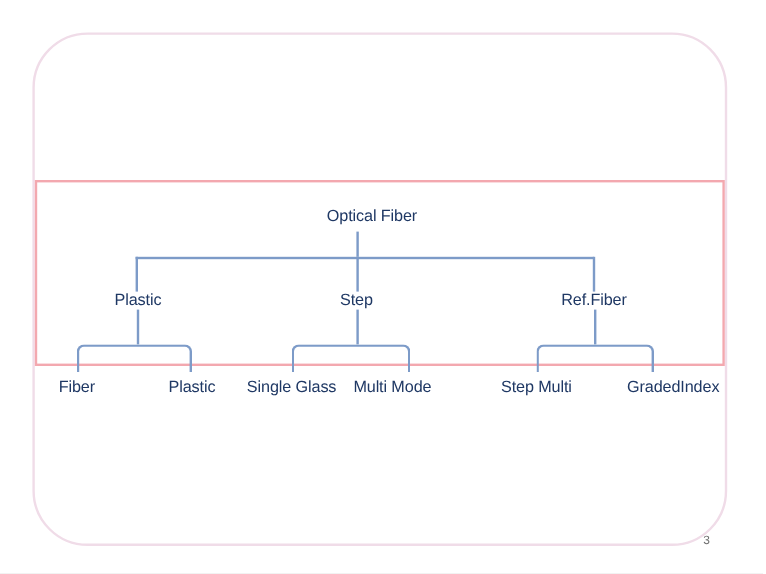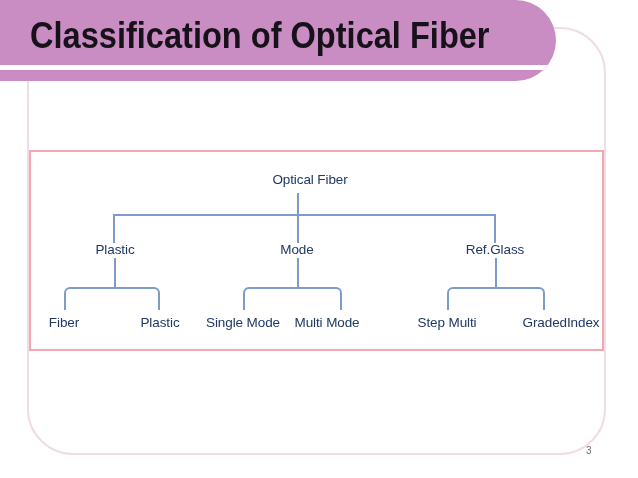--- a/index.html
+++ b/index.html
@@ -43,21 +43,21 @@
     color:#17121a;
     letter-spacing:0;
     white-space:nowrap;
     transform:scaleX(0.88);
     transform-origin:left top;
   }
   
   .diagram{
     position:absolute;
     left:29px;top:150px;
-    width:575px;height:201px;
+    width:575px;height:155px;
     border:2px solid #f3a8af;
     box-sizing:border-box;
     background:#ffffff;
   }
   .node{
     position:absolute;
     transform:translateX(-50%);
     white-space:nowrap;
     font-size:13.5px;
     color:#1f3864;
@@ -90,50 +90,46 @@
     color:#6f6f6f;
   }
 </style>
 </head>
 <body>
 
 <div class="slide">
 
   <div class="frame"></div>
 
-  <div class="banner">
-    <div class="banner-title">Classification of Optical Fiber</div>
-    <div class="banner-line"></div>
-  </div>
 
   <div class="diagram">
 
     <div class="node" style="left:279px;top:20px;">Optical Fiber</div>
     <div class="vline" style="left:266px;top:41px;height:21px;"></div>
 
     <div class="hline" style="left:82px;top:62px;width:382px;"></div>
     <div class="vline" style="left:82px;top:62px;height:29px;"></div>
     <div class="vline" style="left:266px;top:62px;height:29px;"></div>
     <div class="vline" style="left:463px;top:62px;height:29px;"></div>
 
     <div class="node" style="left:84px;top:90px;">Plastic</div>
-    <div class="node" style="left:266px;top:90px;">Mode</div>
-    <div class="node" style="left:464px;top:90px;">Ref.Glass</div>
+    <div class="node" style="left:266px;top:90px;">Step</div>
+    <div class="node" style="left:464px;top:90px;">Ref.Fiber</div>
 
     <div class="vline" style="left:83px;top:106px;height:29px;"></div>
     <div class="vline" style="left:266px;top:106px;height:29px;"></div>
     <div class="vline" style="left:464px;top:106px;height:29px;"></div>
 
     <div class="bracket" style="left:33px;top:135px;width:96px;"></div>
     <div class="bracket" style="left:212px;top:135px;width:99px;"></div>
     <div class="bracket" style="left:416px;top:135px;width:98px;"></div>
 
     <div class="node" style="left:33px;top:163px;">Fiber</div>
     <div class="node" style="left:129px;top:163px;">Plastic</div>
-    <div class="node" style="left:212px;top:163px;">Single Mode</div>
+    <div class="node" style="left:212px;top:163px;">Single Glass</div>
     <div class="node" style="left:296px;top:163px;">Multi Mode</div>
     <div class="node" style="left:416px;top:163px;">Step Multi</div>
     <div class="node" style="left:514px;top:163px;margin-left:16px;">GradedIndex</div>
 
   </div>
 
   <div class="page-number">3</div>
 
 </div>
 

